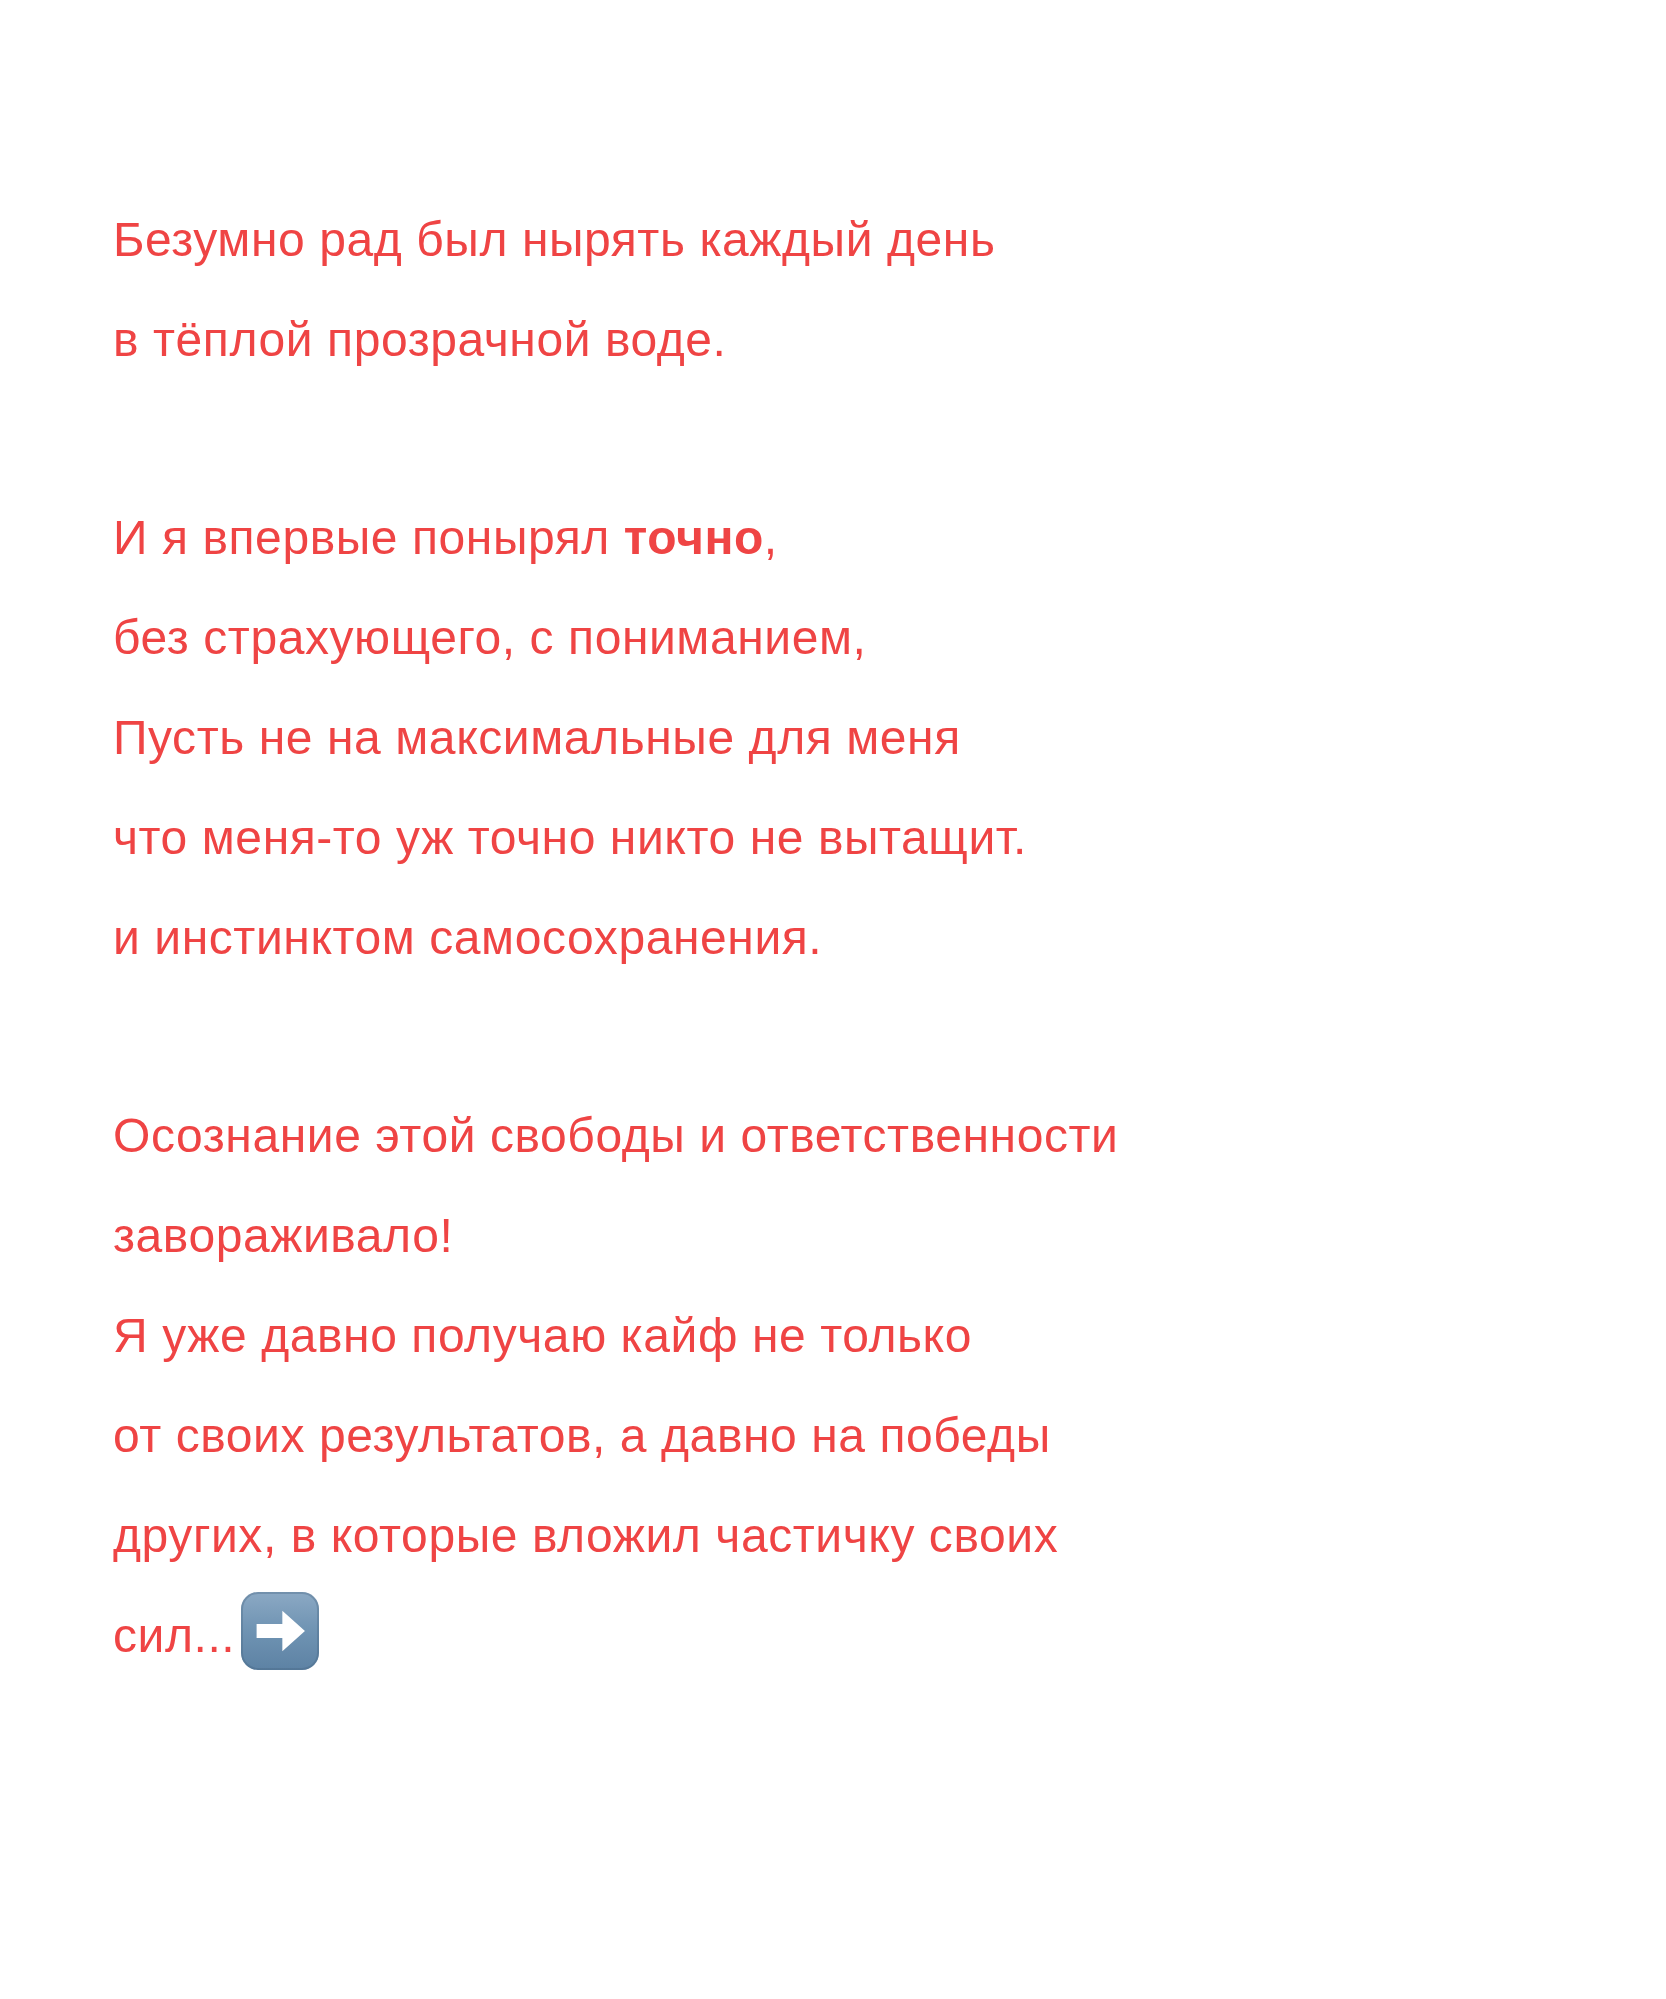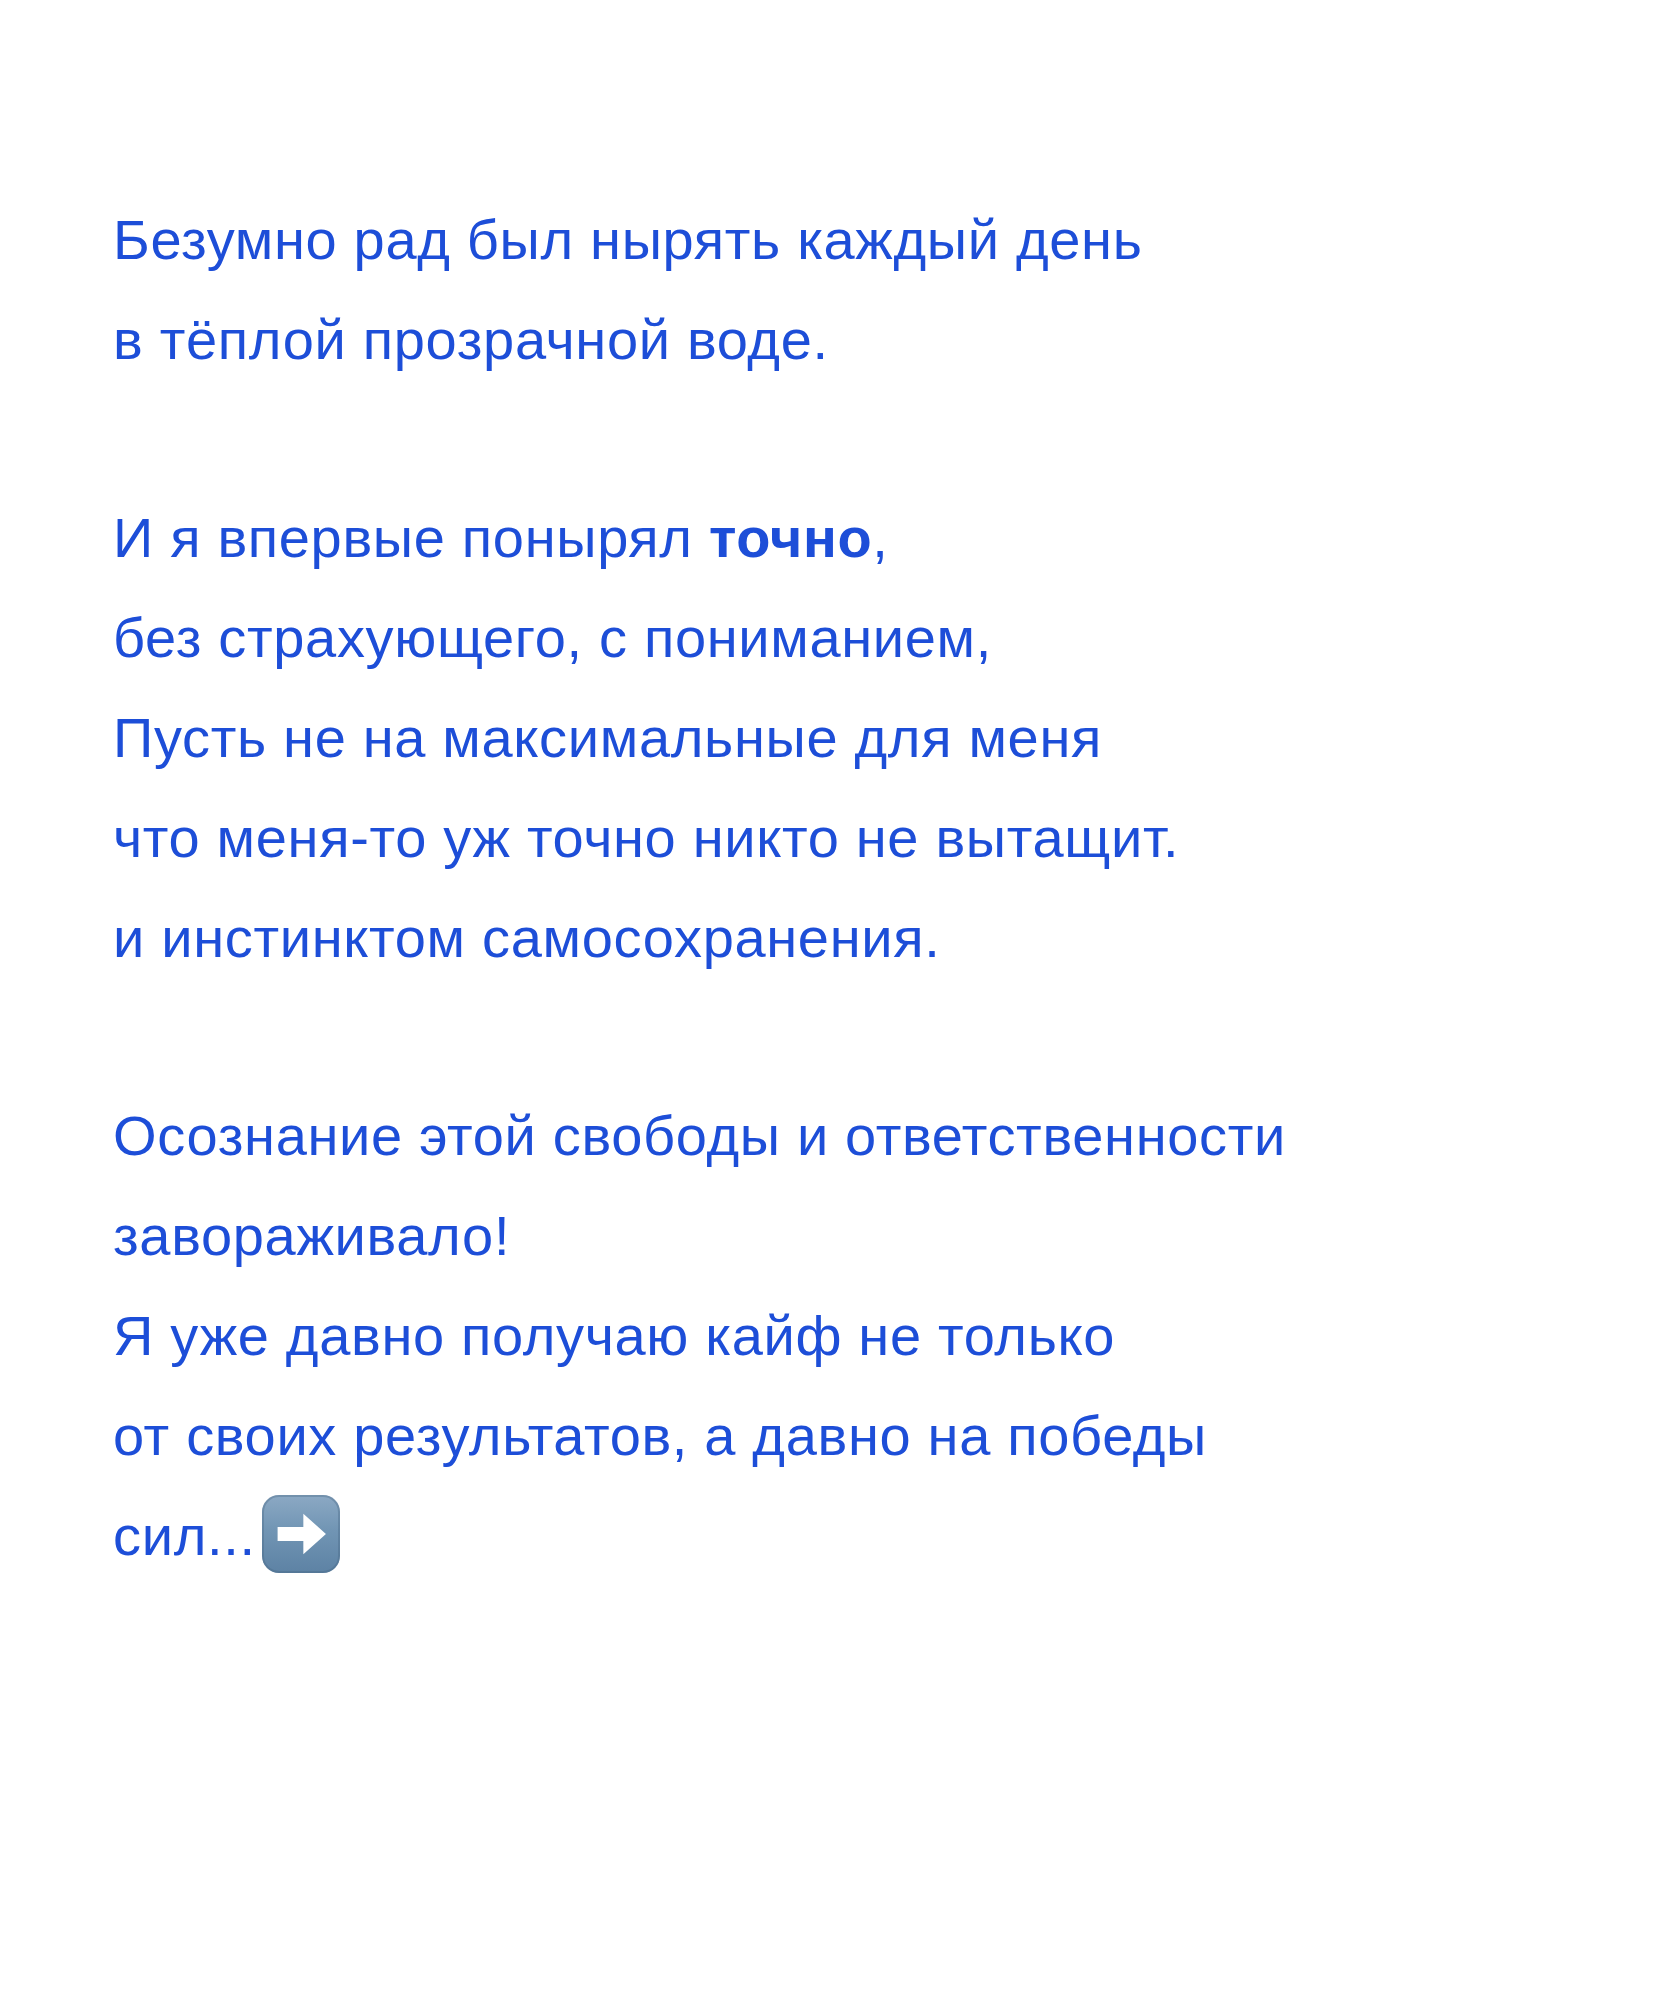--- a/index.html
+++ b/index.html
@@ -16,25 +16,25 @@
   }
   .post {
     position: absolute;
     left: 113px;
     top: 190px;
     right: 40px;
   }
   .para {
     margin: 0 0 98px 0;
     padding: 0;
-    font-size: 56px;
+    font-size: 48px;
     line-height: 100px;
     font-weight: 400;
     letter-spacing: 0.012em;
-    color: #1d4ed8;
+    color: #ef4444;
   }
   .para:last-child { margin-bottom: 0; }
   .line {
     white-space: nowrap;
   }
   .bold {
     font-weight: 700;
   }
   .emoji-arrow {
     display: inline-block;
@@ -71,18 +71,19 @@
     <span class="line" style="display:block">Пусть не на максимальные для меня</span>
     <span class="line" style="display:block">что меня-то уж точно никто не вытащит.</span>
     <span class="line" style="display:block">и инстинктом самосохранения.</span>
   </p>
 
   <p class="para">
     <span class="line" style="display:block">Осознание этой свободы и ответственности</span>
     <span class="line" style="display:block">завораживало!</span>
     <span class="line" style="display:block">Я уже давно получаю кайф не только</span>
     <span class="line" style="display:block">от своих результатов, а давно на победы</span>
+    <span class="line" style="display:block">других, в которые вложил частичку своих</span>
     <span class="line" style="display:block"><span>сил...</span><span class="emoji-arrow"><svg viewBox="0 0 100 100" xmlns="http://www.w3.org/2000/svg">
             <polygon points="20,41 53,41 53,24 82,50 53,76 53,59 20,59" fill="#ffffff"></polygon>
           </svg></span></span>
   </p>
 
 </div>
 
 </body></html>

